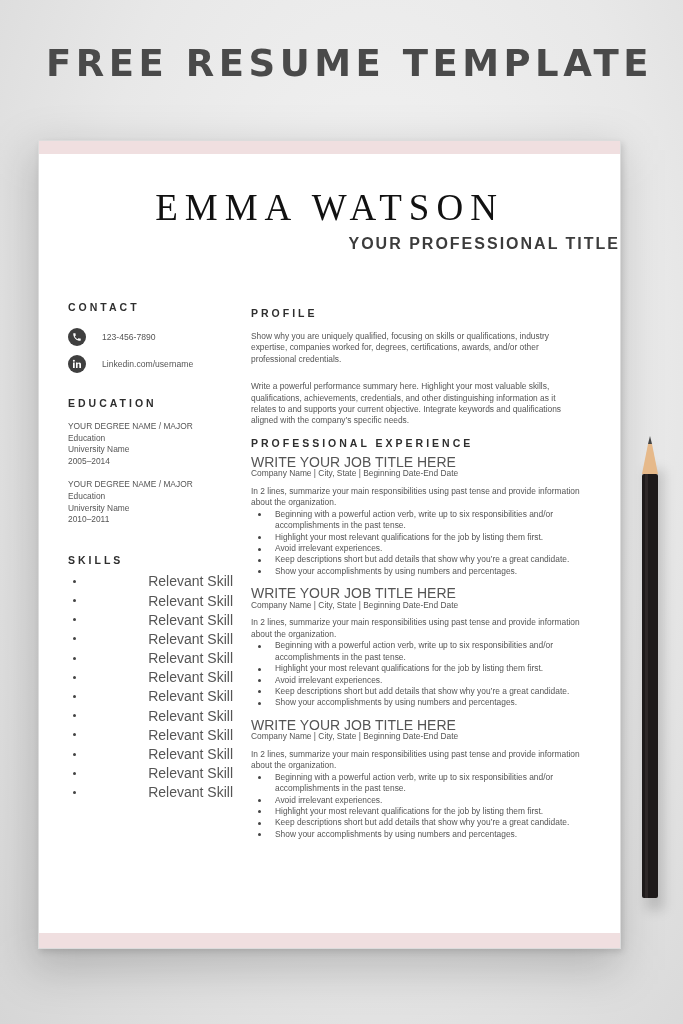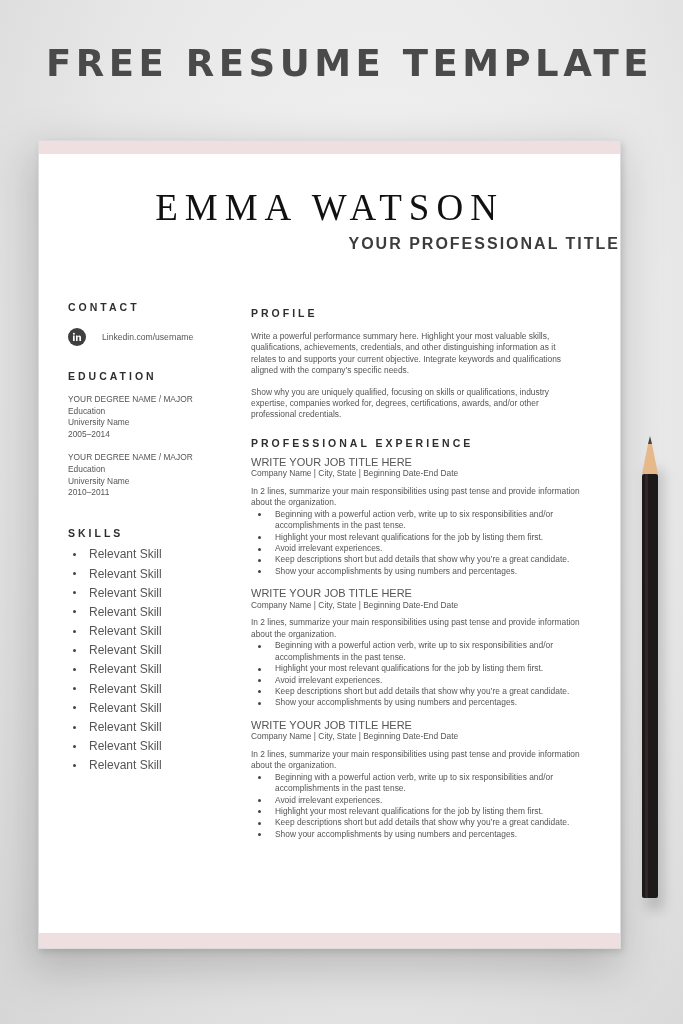--- a/index.html
+++ b/index.html
@@ -49,27 +49,27 @@
     .contact-row { display: flex; align-items: center; height: 27px; }
     .c-icon {
       width: 18px; height: 18px; border-radius: 50%;
       background: #3f3f3f; color: #fff;
       display: flex; align-items: center; justify-content: center;
       margin-right: 16px; flex: none;
     }
     .c-text { font-size: 8.6px; color: #555; }
     .edu-block { font-size: 8.4px; color: #555; line-height: 11.6px; margin-bottom: 12px; }
     .skills li {
-      list-style: none; font-size: 12px; color: #555;
-      height: 19.2px; display: flex; align-items: center;
+      list-style: none; font-size: 14px; color: #555;
+      height: 19.2px; display: flex; align-items: center; justify-content: space-between;
     }
     .bullet-dot { width: 3px; height: 3px; border-radius: 50%; background: #444; margin: 0 13px 0 5px; flex: none; }
     .para { font-size: 8.4px; color: #555; line-height: 11.4px; margin-bottom: 10px; }
     .job { margin-bottom: 11px; }
-    .job-title { font-size: 11px; color: #555; line-height: 11.6px; }
+    .job-title { font-size: 14px; color: #555; line-height: 11.6px; }
     .job-meta { font-size: 8.4px; color: #555; line-height: 11.6px; margin-bottom: 6px; }
     .job-sum { font-size: 8.4px; color: #555; line-height: 11.4px; }
     .job-bullets li {
       list-style: none; display: flex; font-size: 8.4px; color: #555; line-height: 11.4px;
     }
     .job-bullets .bd { width: 3px; height: 3px; border-radius: 50%; background: #444; margin: 4.5px 14px 0 7px; flex: none; }
     .pencil { position: absolute; left: 640px; top: 436px; width: 20px; height: 466px; }
     .pencil-shadow {
       position: absolute; left: 646px; top: 470px; width: 18px; height: 440px;
       background: rgba(0,0,0,0.15); filter: blur(6px);
@@ -85,20 +85,28 @@
 
 <div class="page">
   <div class="band-top"></div>
 
   <div class="name">EMMA WATSON</div>
   <div class="pro-title">YOUR PROFESSIONAL TITLE</div>
 
   <div class="left">
     <div class="section-h">CONTACT</div>
     <div style="margin-top:-2px;">
+      <div class="contact-row">
+        <span class="c-icon">
+          <svg width="10" height="10" viewBox="0 0 24 24">
+              <path fill="#fff" d="M6.6 10.8c1.4 2.8 3.8 5.1 6.6 6.6l2.2-2.2c.3-.3.7-.4 1-.2 1.1.4 2.3.6 3.6.6.6 0 1 .4 1 1V20c0 .6-.4 1-1 1C10.6 21 3 13.4 3 4c0-.6.4-1 1-1h3.5c.6 0 1 .4 1 1 0 1.3.2 2.5.6 3.6.1.3 0 .7-.2 1z"></path>
+            </svg>
+        </span>
+        <span class="c-text">123-456-7890</span>
+      </div>
       <div class="contact-row">
         <span class="c-icon">
           <svg width="10" height="10" viewBox="0 0 20 20">
               <rect x="2" y="7" width="3.4" height="11" fill="#fff"></rect>
               <circle cx="3.7" cy="3.3" r="2" fill="#fff"></circle>
               <path fill="#fff" d="M8 7h3.2v1.6C11.8 7.5 13 6.8 14.6 6.8 17.2 6.8 18 8.5 18 11v7h-3.4v-6.2c0-1.5-.4-2.4-1.6-2.4-1.4 0-1.8 1-1.8 2.4V18H8z"></path>
             </svg>
         </span>
         <span class="c-text">Linkedin.com/username</span>
       </div>
@@ -166,22 +174,22 @@
         </li>
       <li>
           <span class="bullet-dot"></span>
           <span>Relevant Skill</span>
         </li>
     </ul>
   </div>
 
   <div class="right">
     <div class="section-h">PROFILE</div>
+    <p class="para" style="margin-bottom:16px;">Show why you are uniquely qualified, focusing on skills or qualifications, industry expertise, companies worked for, degrees, certifications, awards, and/or other professional credentials.</p>
     <p class="para">Write a powerful performance summary here. Highlight your most valuable skills, qualifications, achievements, credentials, and other distinguishing information as it relates to and supports your current objective. Integrate keywords and qualifications aligned with the company’s specific needs.</p>
-    <p class="para" style="margin-bottom:16px;">Show why you are uniquely qualified, focusing on skills or qualifications, industry expertise, companies worked for, degrees, certifications, awards, and/or other professional credentials.</p>
 
     <div class="section-h" style="margin-bottom:8px;">PROFESSIONAL EXPERIENCE</div>
 
     <div class="job">
       <div class="job-title">WRITE YOUR JOB TITLE HERE</div>
       <div class="job-meta">Company Name | City, State | Beginning Date-End Date</div>
       <div class="job-sum">In 2 lines, summarize your main responsibilities using past tense and provide information about the organization.</div>
       <ul class="job-bullets">
         <li>
             <span class="bd"></span>

